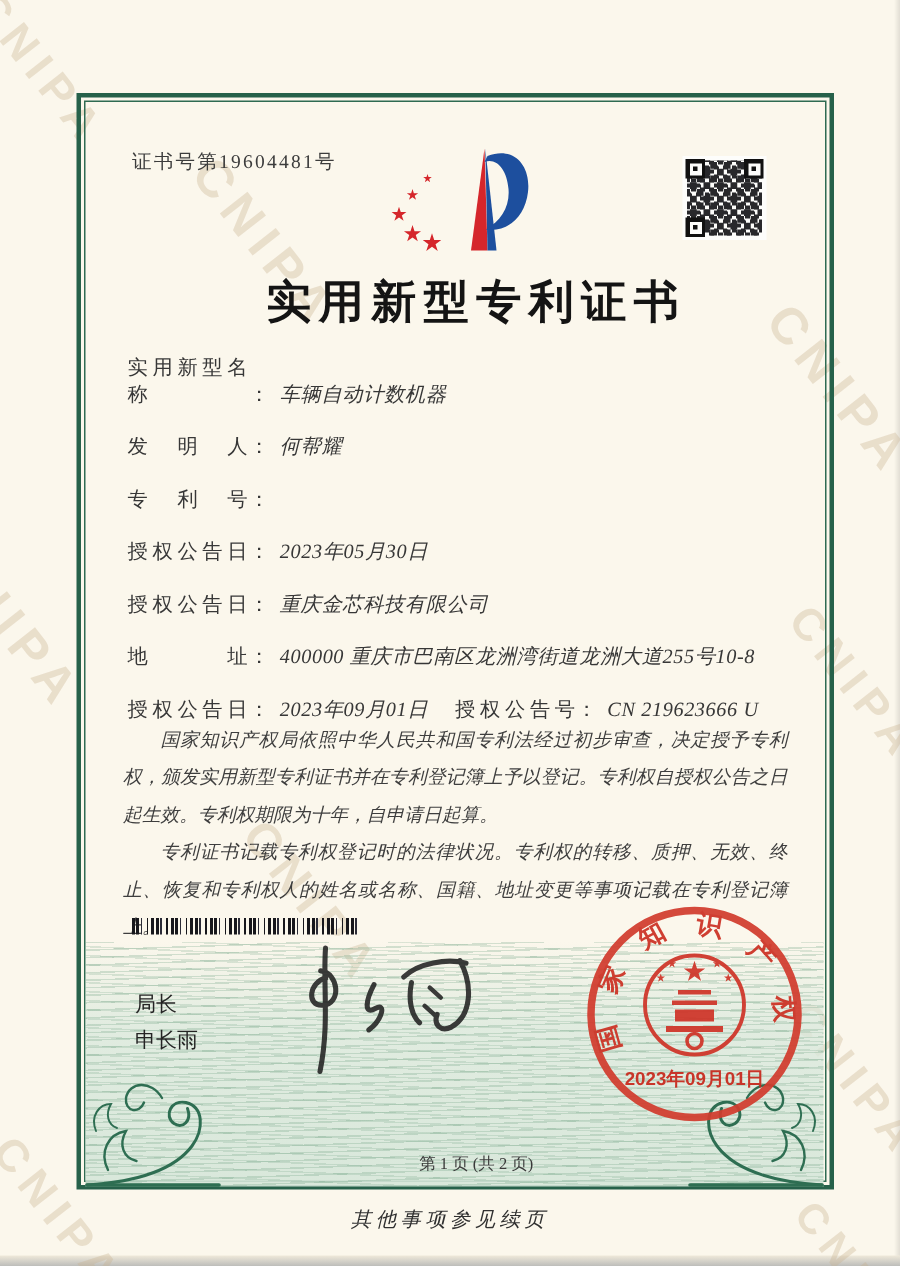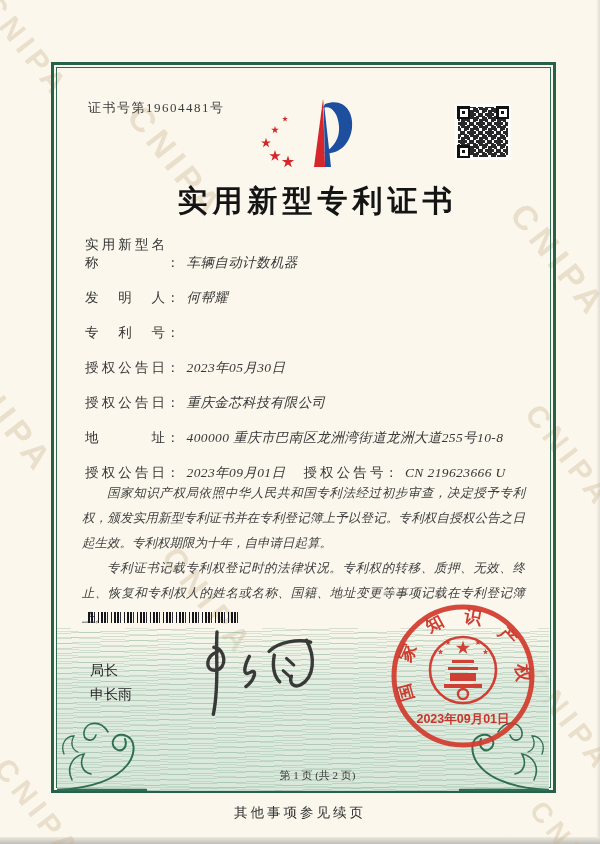--- a/index.html
+++ b/index.html
@@ -50,21 +50,21 @@
   .barcode{left:88px;top:612px;width:151px;height:11px;
     background:repeating-linear-gradient(90deg,
       #17171c 0 2px,rgba(0,0,0,0) 2px 3px,#17171c 3px 5px,rgba(0,0,0,0) 5px 6px,
       #2c2c38 6px 7px,rgba(0,0,0,0) 7px 10px,#17171c 10px 11px,rgba(0,0,0,0) 11px 13px);}
   .director{left:90px;top:659px;font-size:14px;color:#242424;line-height:24px;
             font-family:Liberation Mono, monospace;}
   .sig{left:182px;top:620px;}
   .seal{left:388px;top:600px;}
   .pagenum{left:65px;top:768px;width:505px;text-align:center;font-size:11px;color:#3a3a3a;}
   .contnote{left:0;top:804px;width:600px;text-align:center;font-size:13.5px;
-            letter-spacing:3px;color:#303030;}
+            letter-spacing:3px;color:#303030;font-style:italic;}
 </style>
 </head>
 <body>
 
 <div class="screen">
 
   
   <svg width="0" height="0" aria-hidden="true">
       <defs>
     <path id="star5" d="M0,-1 L0.2245,-0.309 L0.951,-0.309 L0.363,0.118 L0.588,0.809 L0,0.382 L-0.588,0.809 L-0.363,0.118 L-0.951,-0.309 L-0.2245,-0.309 Z"></path>

